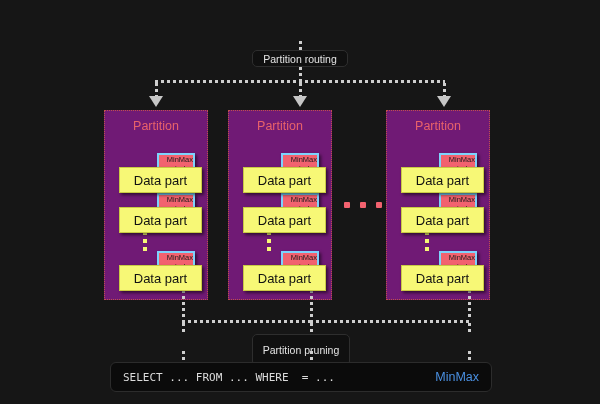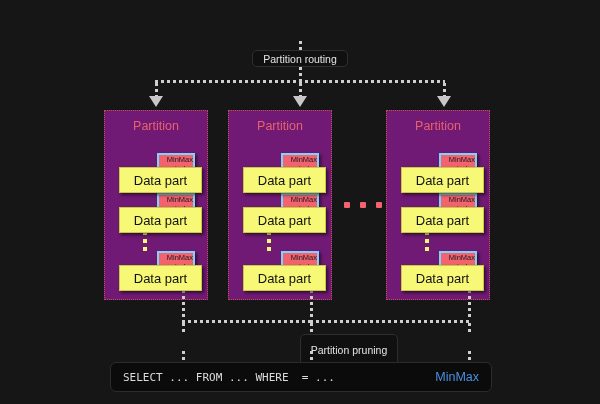--- a/index.html
+++ b/index.html
@@ -63,21 +63,21 @@
     align-items: center;
     justify-content: center;
     white-space: nowrap;
   }
   #partition-routing-pill {
     left: 252px; top: 50px;
     width: 96px; height: 17px;
   }
   #partition-pruning-pill {
     left: 252px; top: 334px;
-    width: 98px; height: 32px; margin-left: 48px;
+    width: 98px; height: 32px;
   }
 
   
   #query-bar {
     left: 110px; top: 362px;
     width: 382px; height: 30px;
     background: #0b0b0b;
     border: 1px solid #2c2c2c;
     border-radius: 6px;
     display: flex;

